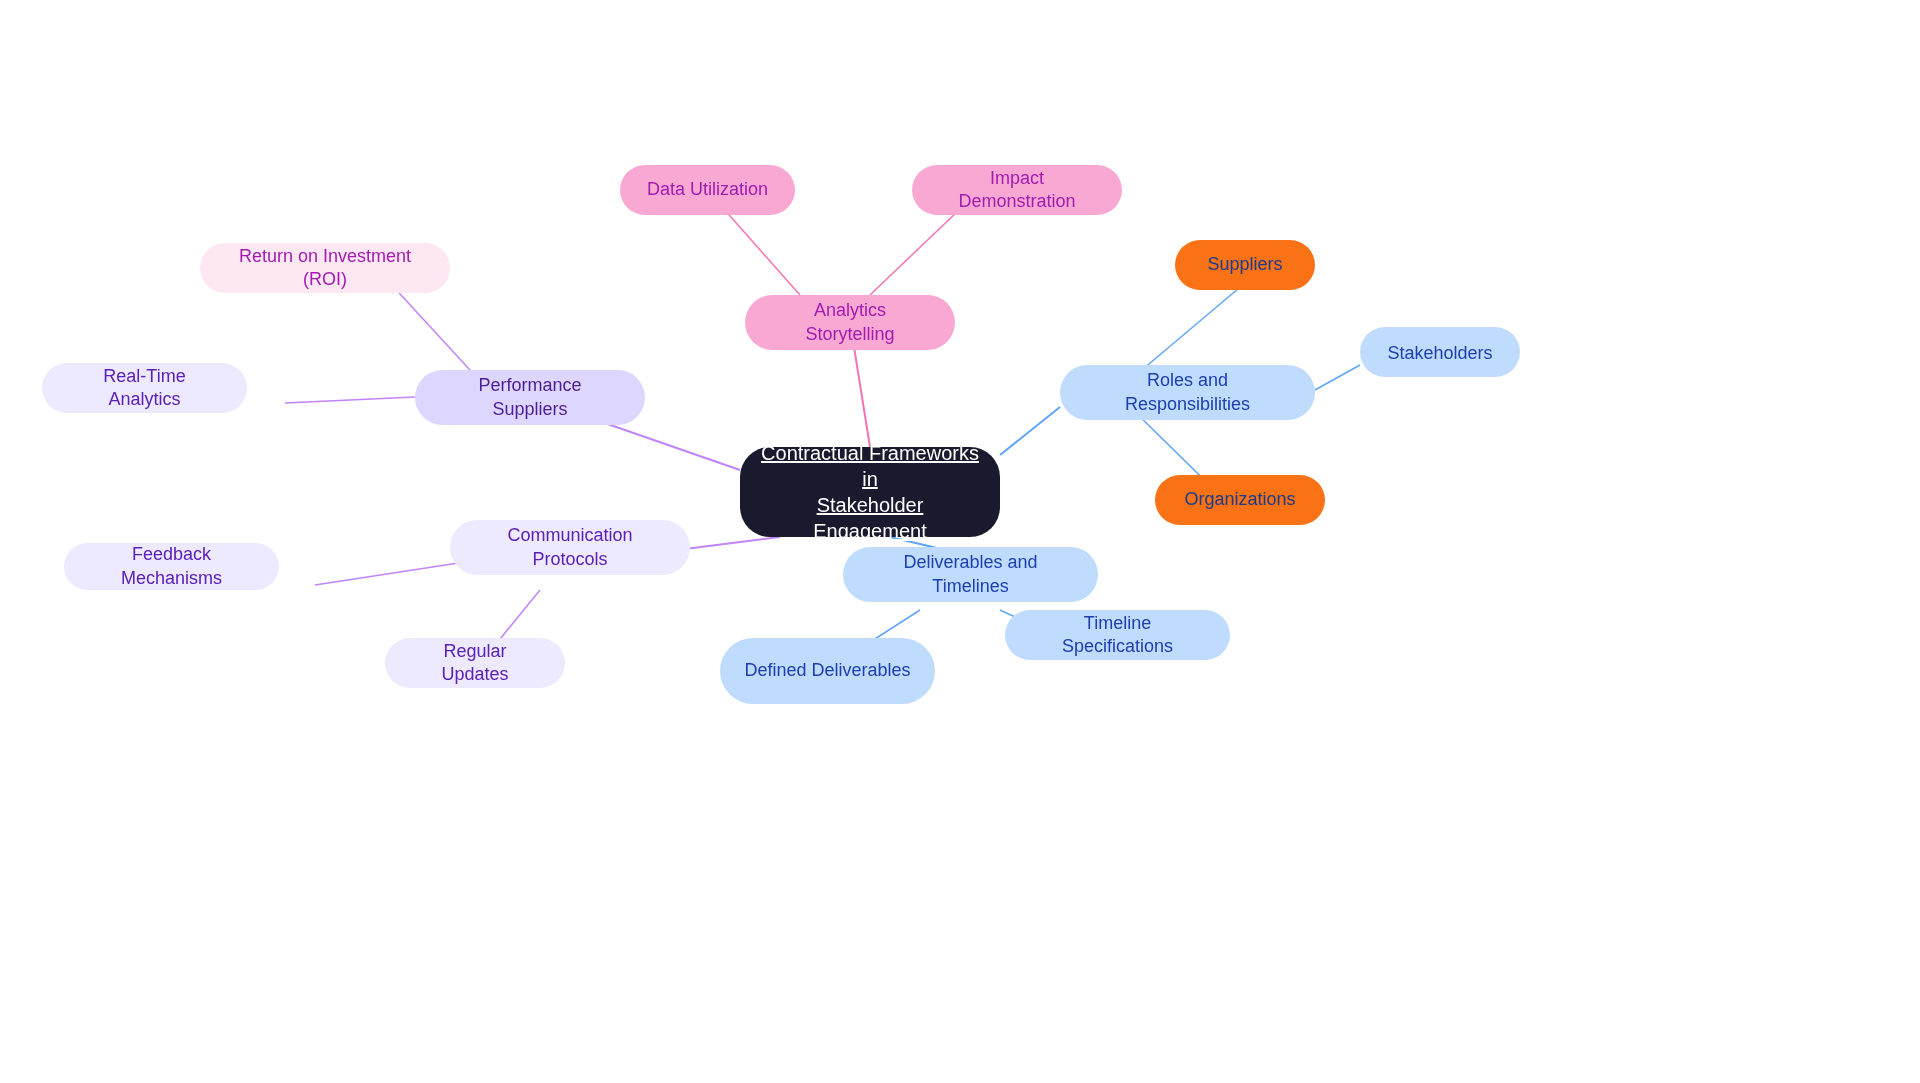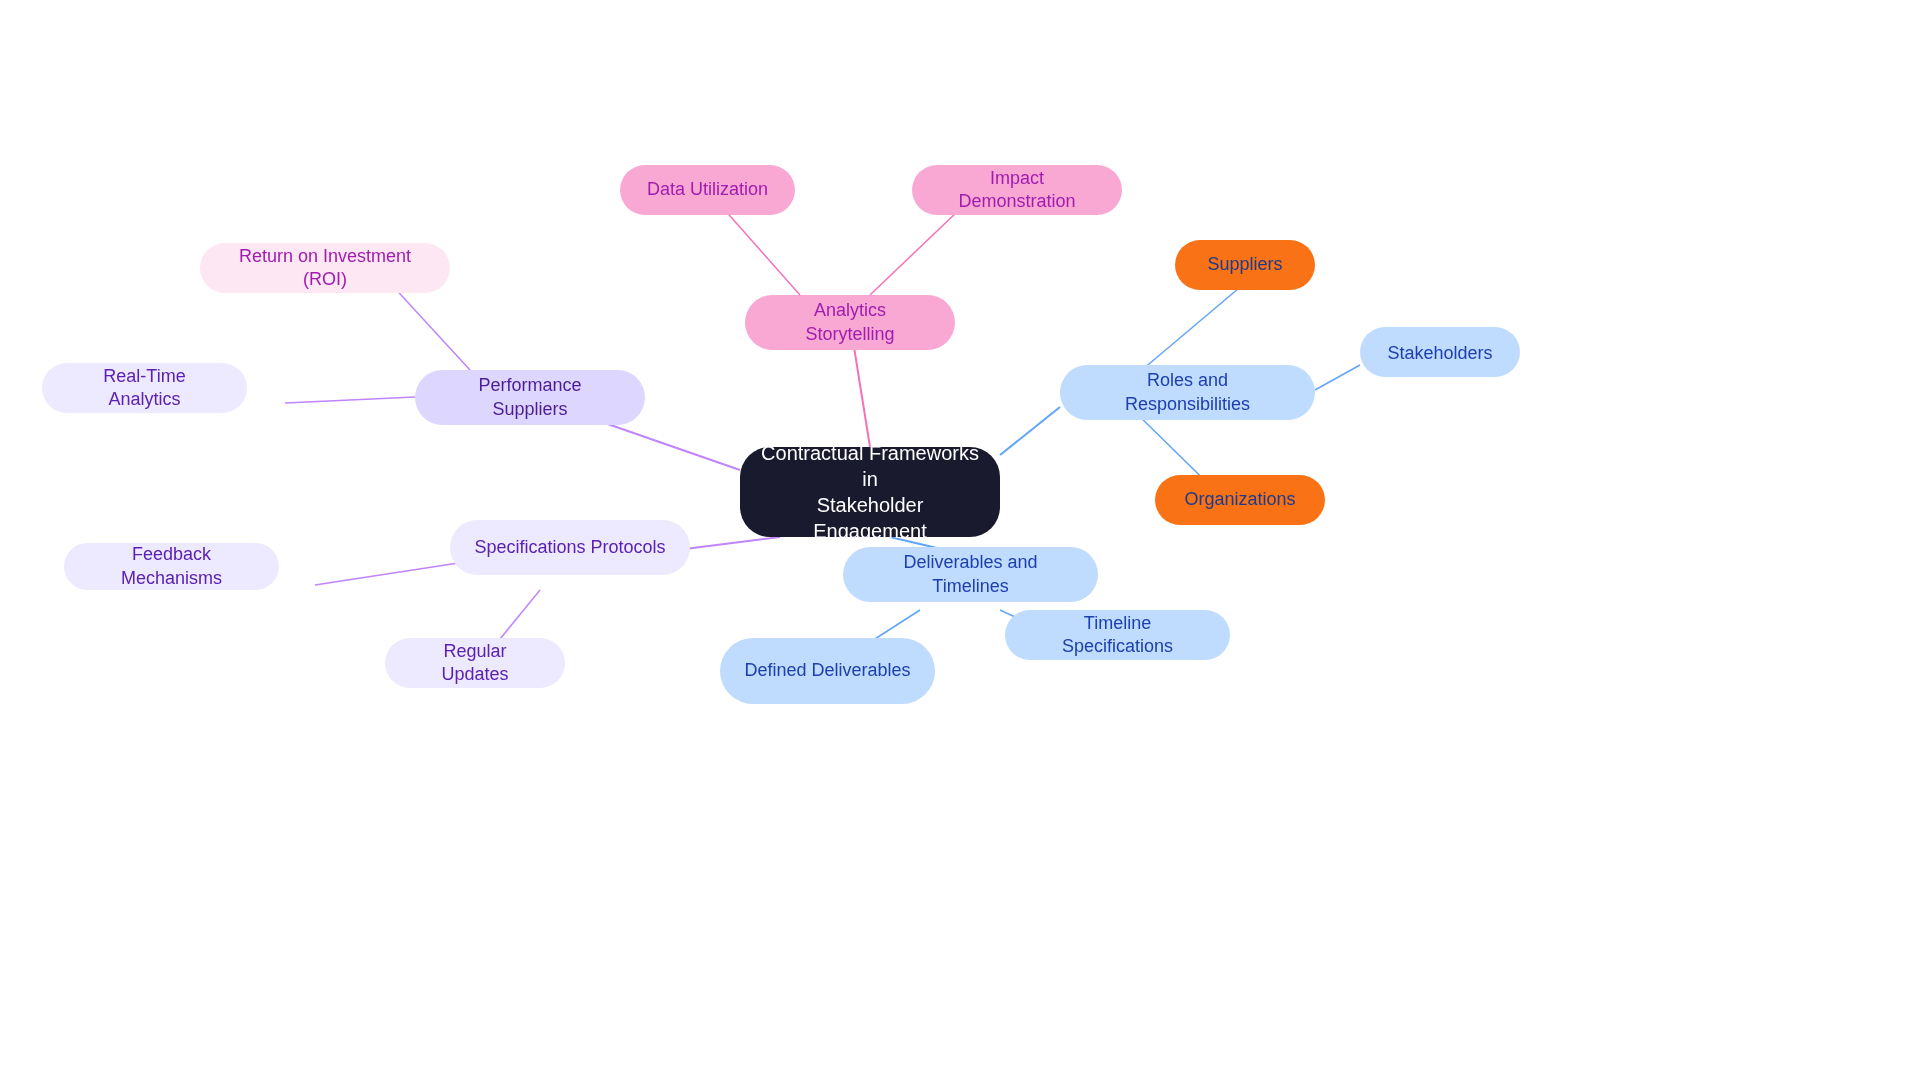--- a/index.html
+++ b/index.html
@@ -32,20 +32,21 @@
     }
     .node-center {
       background: #1a1a2e;
       color: #ffffff;
       font-size: 20px;
       font-weight: 500;
       border-radius: 30px;
       width: 260px;
       height: 90px;
       padding: 10px 20px;
+      text-decoration: underline;
     }
     .node-pink {
       background: #f9a8d4;
       color: #a21caf;
       border: none;
     }
     .node-pink-light {
       background: #fce7f3;
       color: #a21caf;
       border: none;
@@ -160,21 +161,21 @@
 
 <div class="node node-blue-light" style="left: 720px; top: 638px; width: 215px; height: 66px;">
   <span>Defined Deliverables</span>
 </div>
 
 <div class="node node-blue-light" style="left: 1005px; top: 610px; width: 225px; height: 50px;">
   <span>Timeline Specifications</span>
 </div>
 
 <div class="node node-purple-light" style="left: 450px; top: 520px; width: 240px; height: 55px;">
-  <span>Specifications Protocols</span>
+  <span>Communication Protocols</span>
 </div>
 
 <div class="node node-purple-light" style="left: 64px; top: 543px; width: 215px; height: 47px; align-items: center;">
   <span>Feedback Mechanisms</span>
 </div>
 
 <div class="node node-purple-light" style="left: 385px; top: 638px; width: 180px; height: 50px;">
   <span>Regular Updates</span>
 </div>
 

